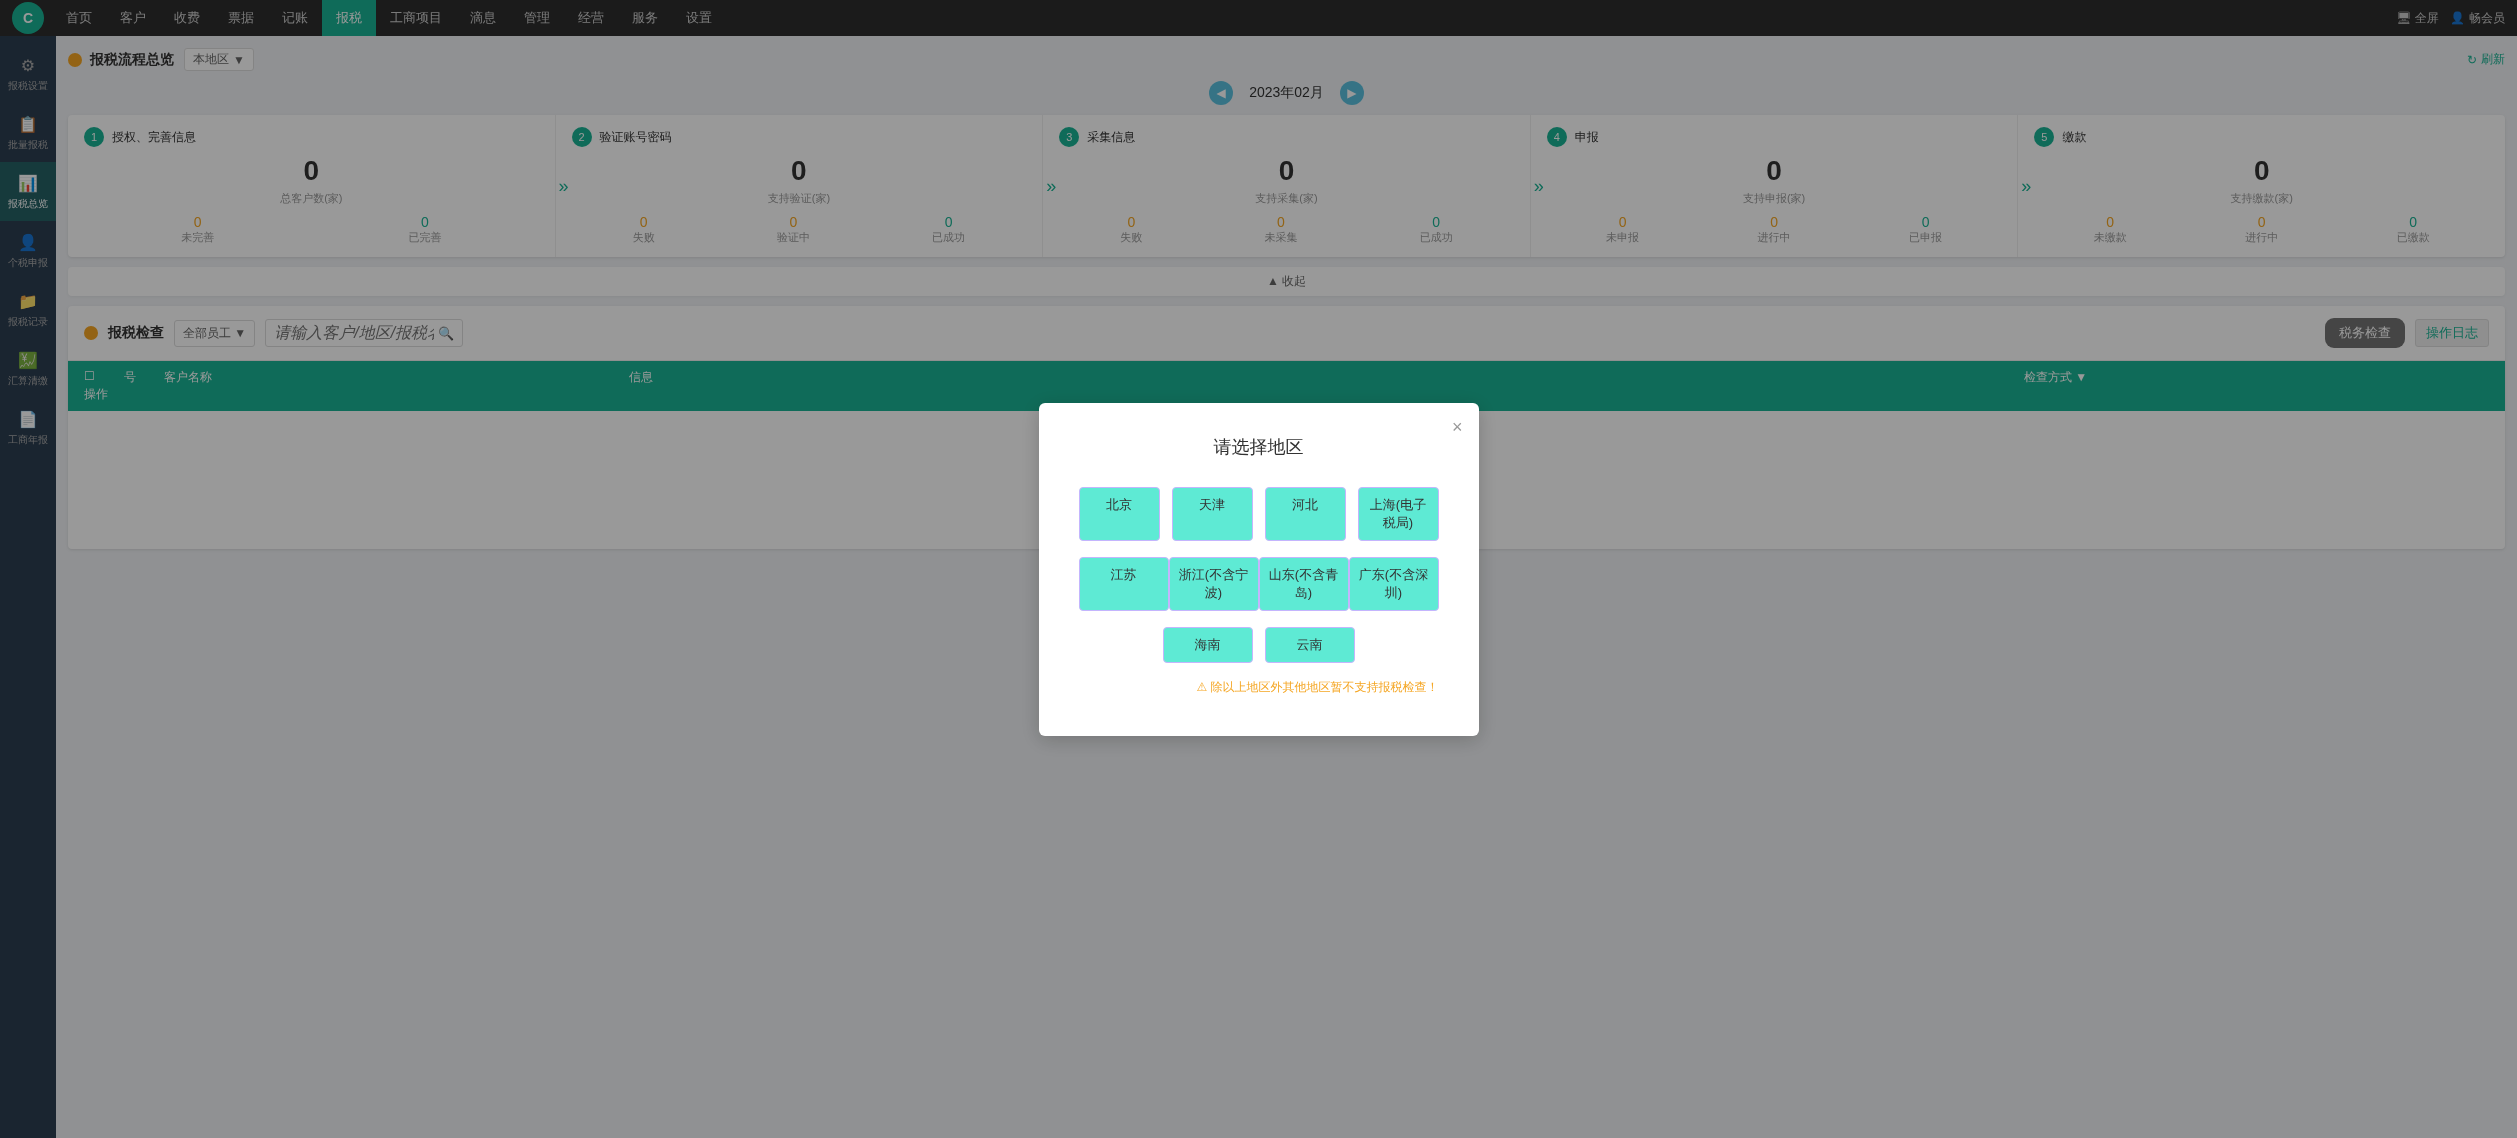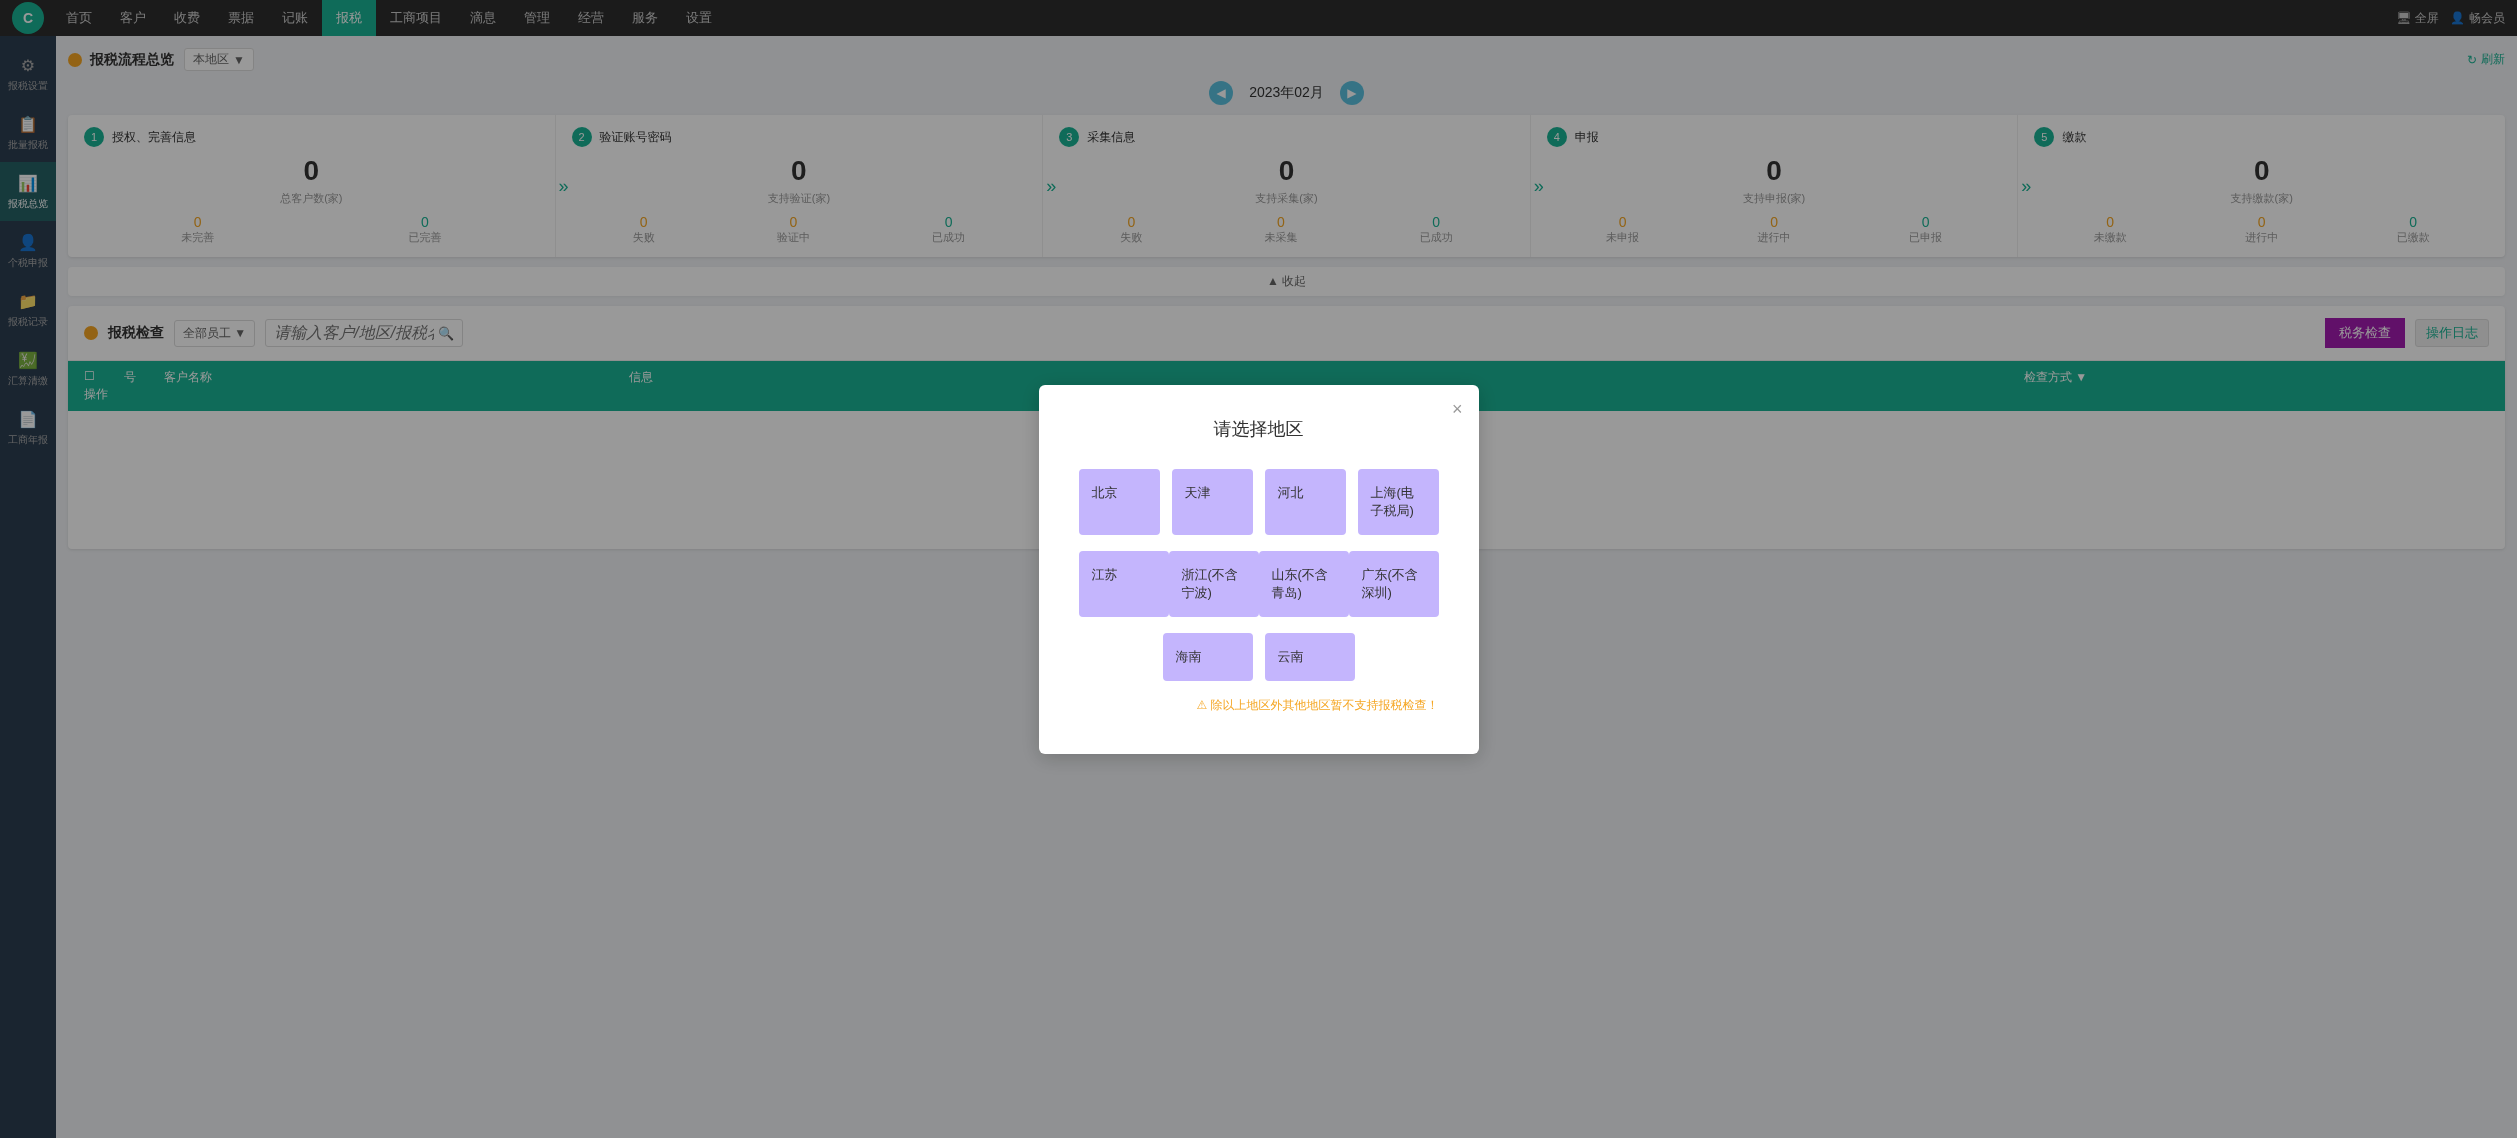--- a/index.html
+++ b/index.html
@@ -205,25 +205,25 @@
       box-shadow: 0 1px 3px rgba(0,0,0,0.1);
     }
     .check-header {
       display: flex;
       align-items: center;
       gap: 10px;
       padding: 12px 16px;
       border-bottom: 1px solid #eee;
     }
     .check-btn {
-      background: #a21caf;
+      background: #737373;
       color: white;
       border: none;
       padding: 6px 14px;
-      border-radius: 0;
+      border-radius: 9px;
       cursor: pointer;
       font-size: 13px;
       margin-left: auto;
     }
     .op-btn {
       color: #1ab394;
       cursor: pointer;
       font-size: 13px;
       border: 1px solid #ddd;
       padding: 4px 10px;
@@ -321,27 +321,28 @@
       gap: 0;
       margin-bottom: 16px;
     }
     .modal-grid-2 {
       display: flex;
       justify-content: center;
       gap: 12px;
       margin-bottom: 16px;
     }
     .region-btn {
-      border: 7px solid #c4b5fd;
+      border: 1px solid #c4b5fd;
       border-radius: 4px;
       padding: 8px 6px;
+      text-align: center;
       cursor: pointer;
       font-size: 13px;
       color: #333;
-      background: #c4b5fd;
+      background: #5eead4;
     }
     .modal-warning {
       color: #f5a623;
       font-size: 12px;
       text-align: right;
       margin-top: 16px;
     }
     .modal-warning::before {
       content: '⚠ ';
     }

